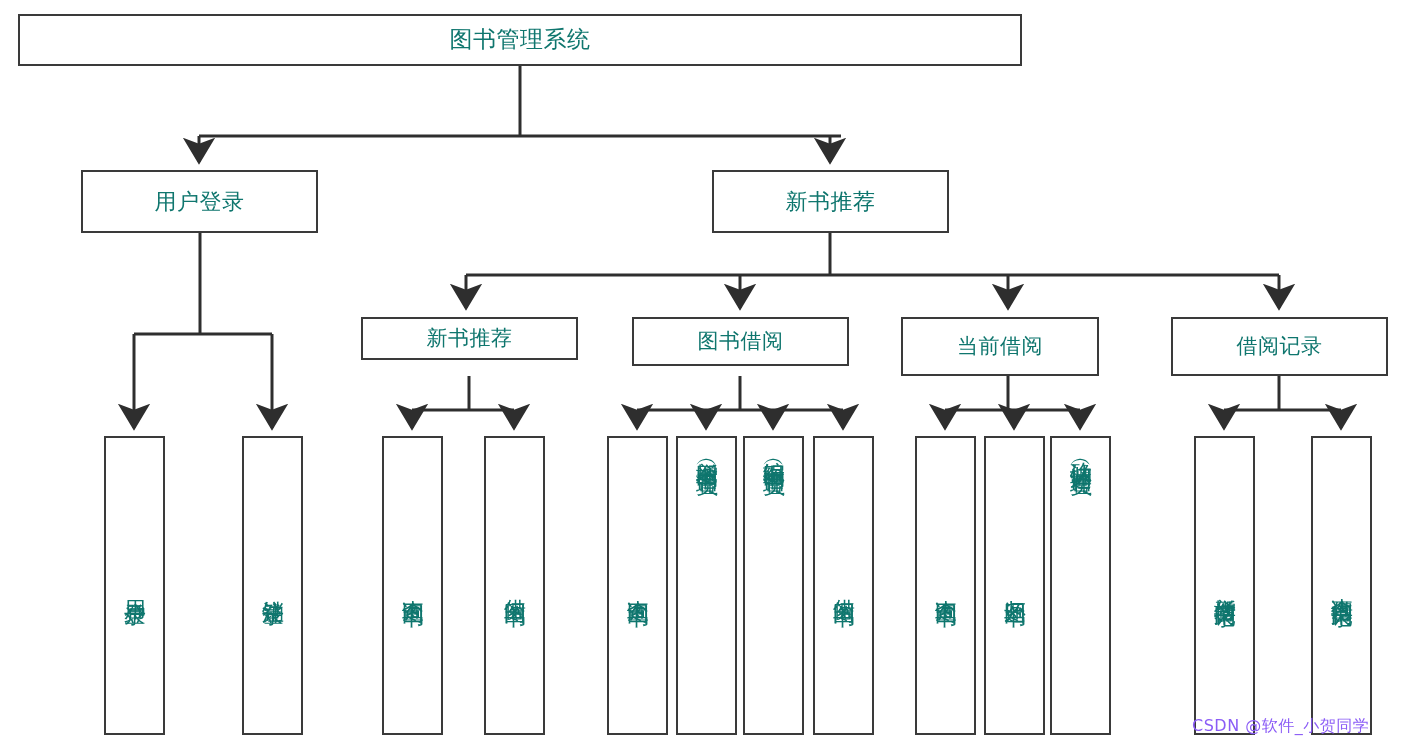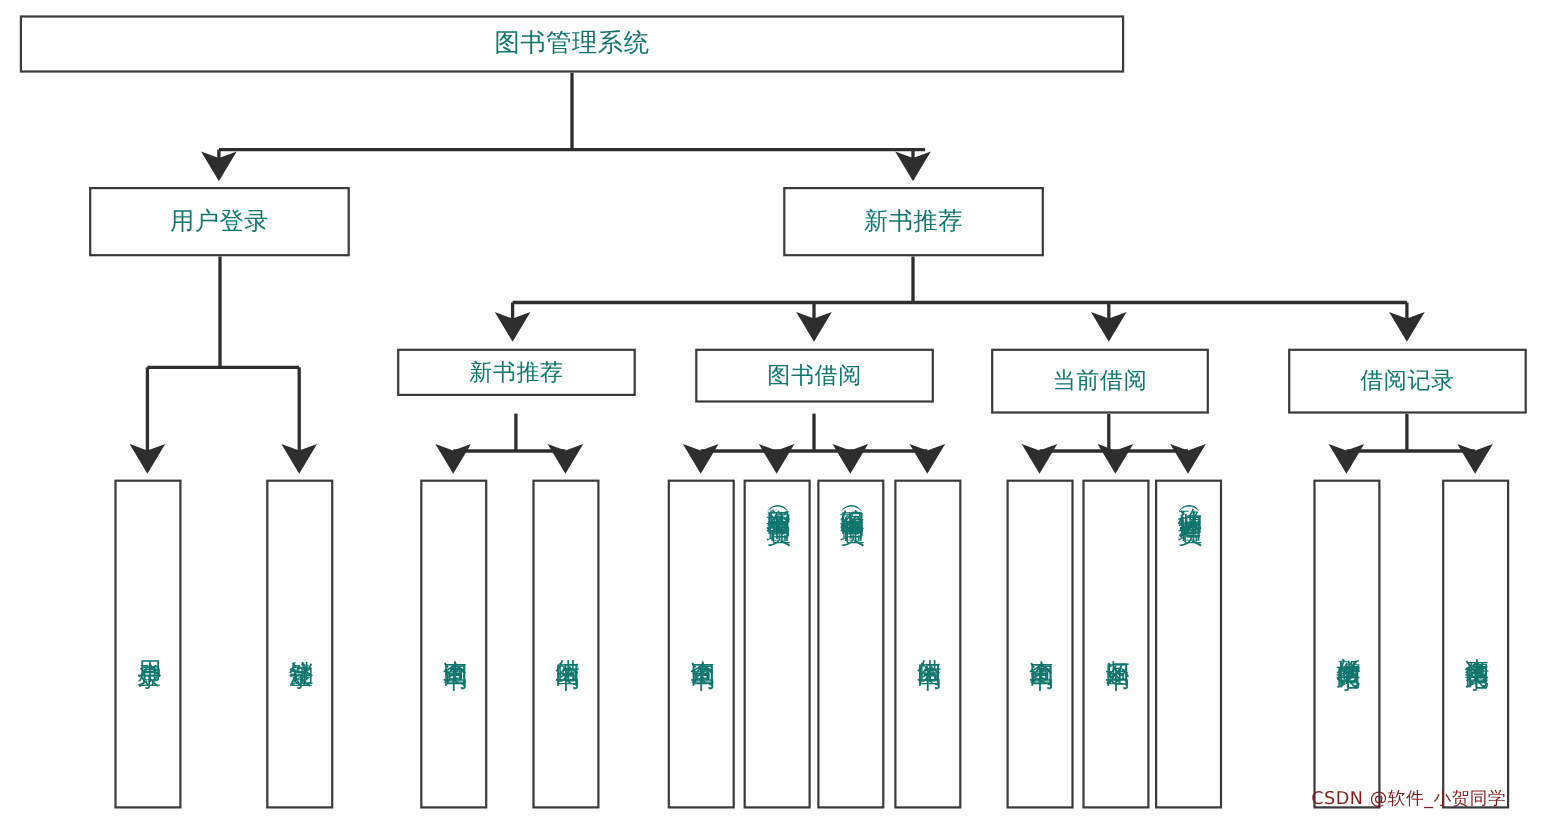--- a/index.html
+++ b/index.html
@@ -59,21 +59,21 @@
   }
   .node.leaf.start-top {
     align-items: flex-start;
   }
   .node.leaf.centered {
     align-items: center;
   }
   .watermark {
     position: absolute;
     font-size: 16px;
-    color: #7f1d1d;
+    color: #8b5cf6;
     white-space: nowrap;
     z-index: 5;
     letter-spacing: 0.5px;
   }
 </style>
 </head>
 <body>
 
 <div id="canvas">
 

